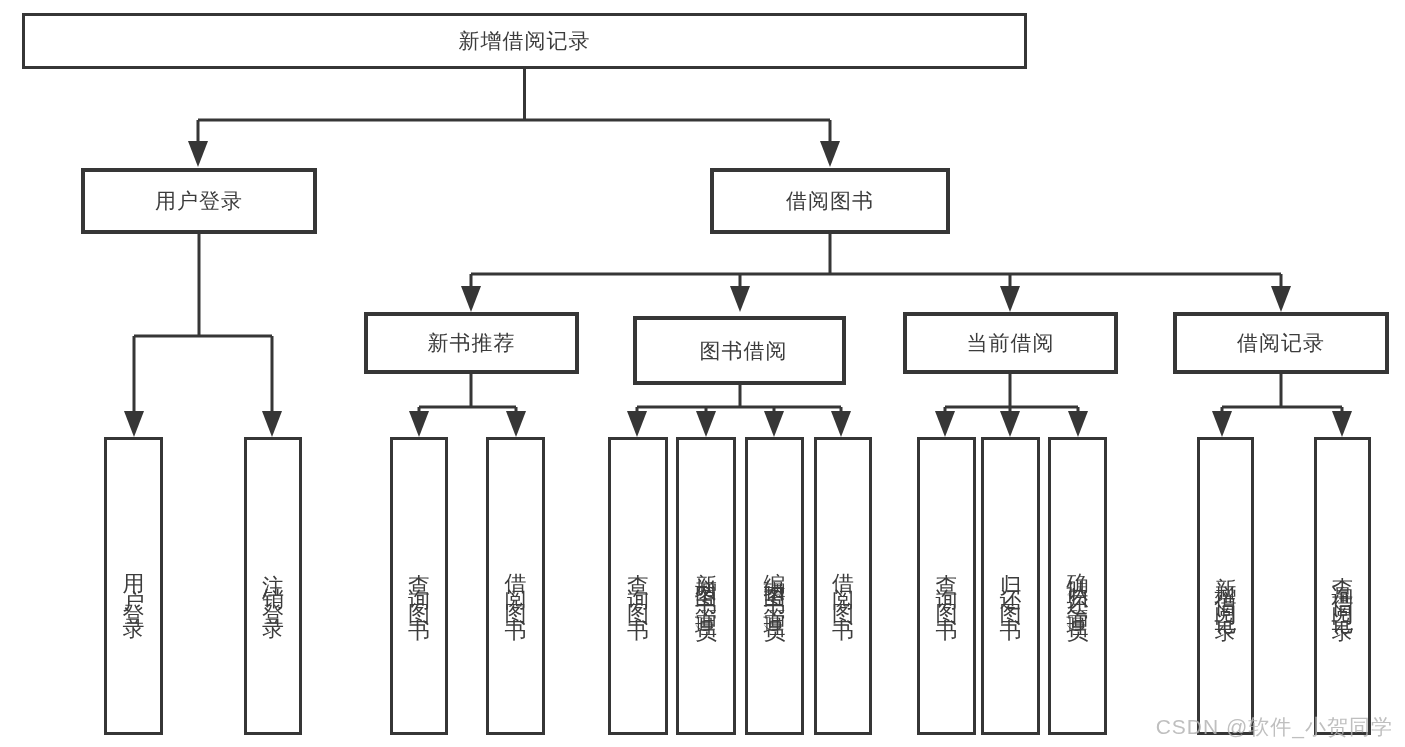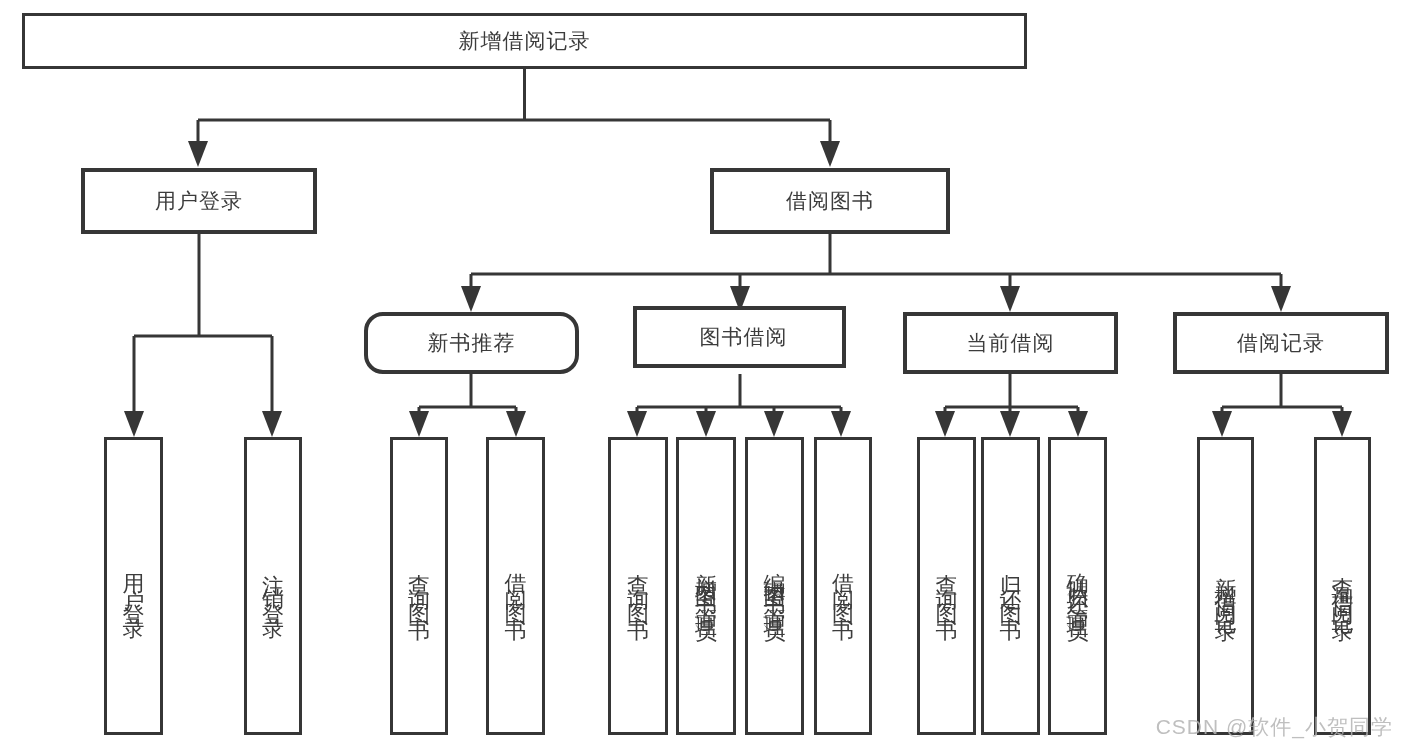--- a/index.html
+++ b/index.html
@@ -113,22 +113,22 @@
     <path class="ln" d="M1281 374 V407 M1222 407 H1342 M1222 407 V415 M1342 407 V415"></path>
     <polygon class="ar" points="1212,411 1232,411 1222,437"></polygon>
     <polygon class="ar" points="1332,411 1352,411 1342,437"></polygon>
   </svg>
 
   <div class="node" style="left:22px; top:13px; width:1005px; height:56px;">新增借阅记录</div>
 
   <div class="node mid" style="left:81px; top:168px; width:236px; height:66px;">用户登录</div>
   <div class="node mid" style="left:710px; top:168px; width:240px; height:66px;">借阅图书</div>
 
-  <div class="node mid" style="left:364px; top:312px; width:215px; height:62px;border-radius:19px;">新书推荐</div>
-  <div class="node mid" style="left:633px; top:306px; width:213px; height:62px;padding-left:8px;">图书借阅</div>
+  <div class="node mid" style="left:364px; top:312px; width:215px; height:62px;">新书推荐</div>
+  <div class="node mid" style="left:633px; top:316px; width:213px; height:69px;padding-left:8px;">图书借阅</div>
   <div class="node mid" style="left:903px; top:312px; width:215px; height:62px;text-align:center;">当前借阅</div>
   <div class="node mid" style="left:1173px; top:312px; width:216px; height:62px;">借阅记录</div>
 
   <div class="node leaf len4" style="left:104px; top:437px; width:59px; height:298px;">用户登录</div>
   <div class="node leaf len4" style="left:244px; top:437px; width:58px; height:298px;">注销登录</div>
 
   <div class="node leaf len4" style="left:390px; top:437px; width:58px; height:298px;">查询图书</div>
   <div class="node leaf len4" style="left:486px; top:437px; width:59px; height:298px;">借阅图书</div>
 
   <div class="node leaf len4" style="left:608px; top:437px; width:60px; height:298px;">查询图书</div>

